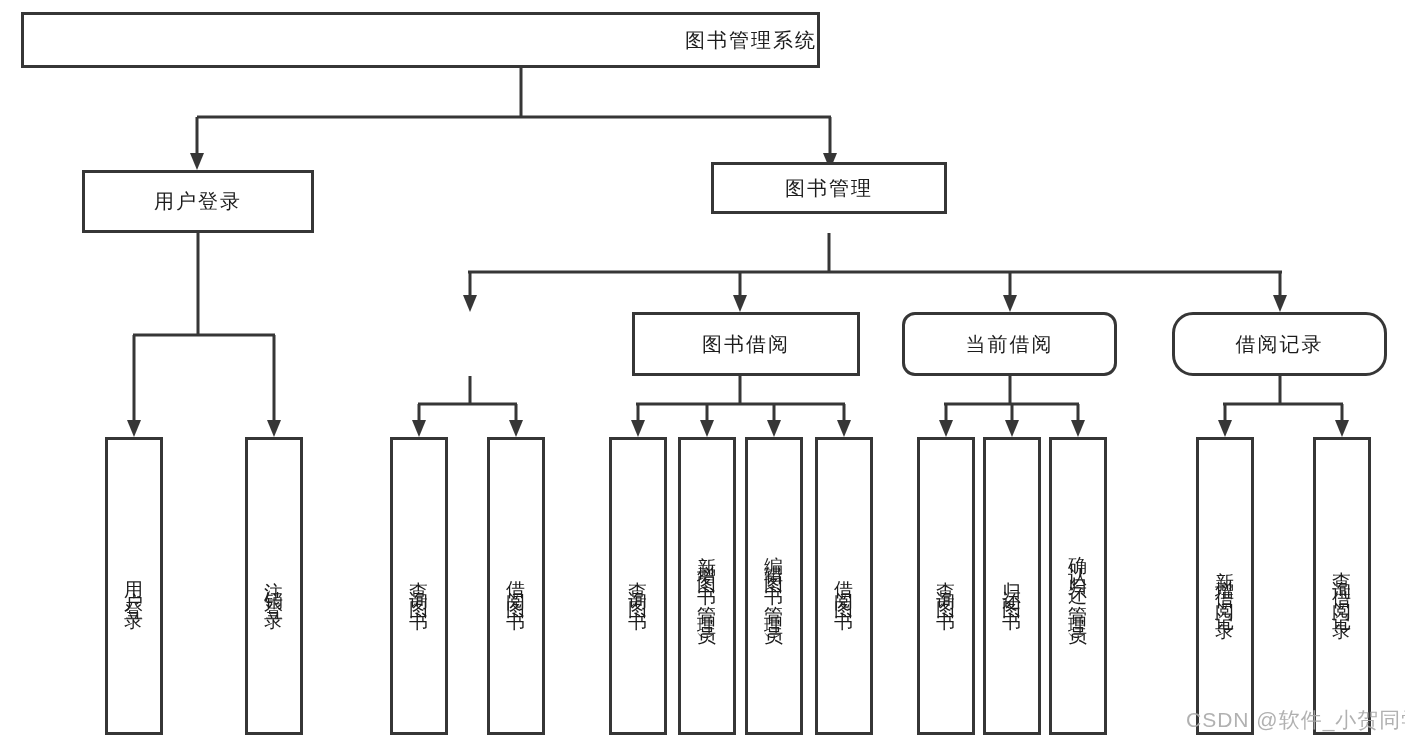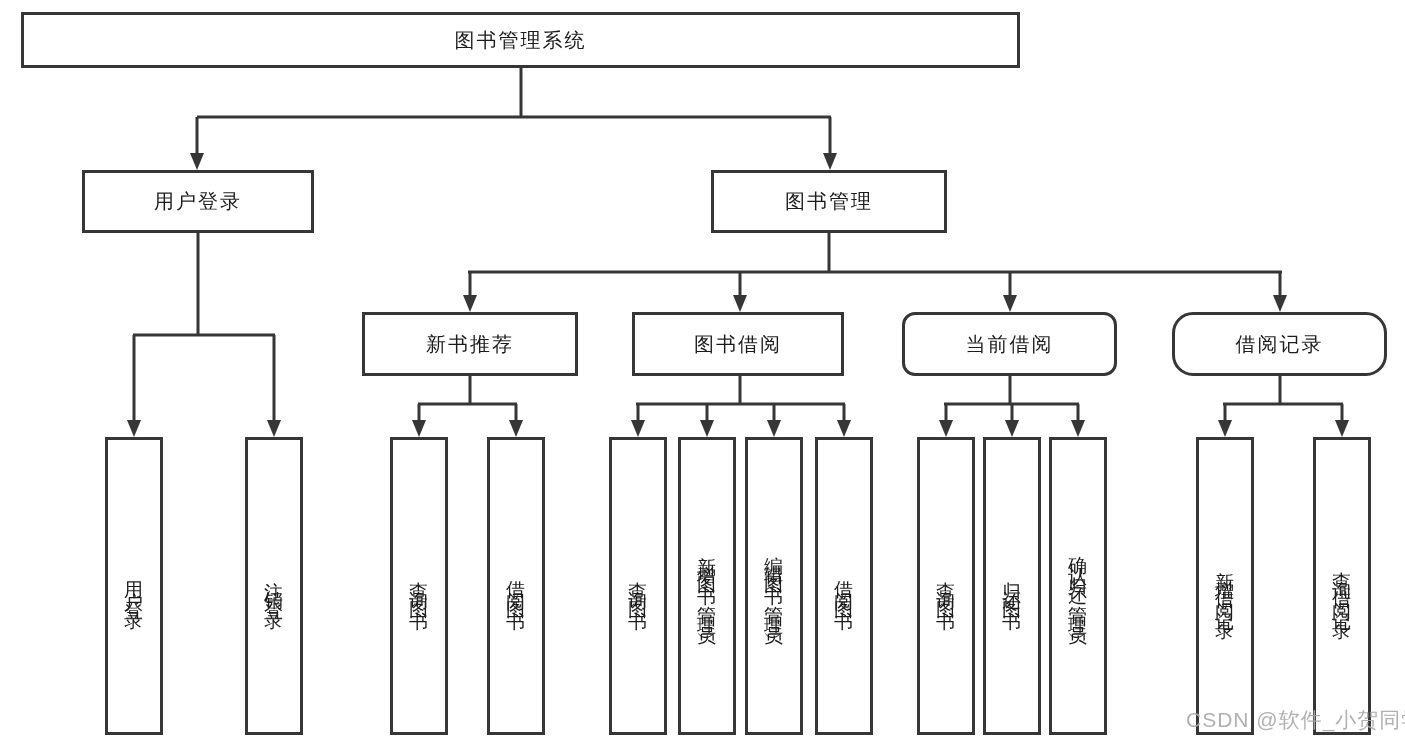--- a/index.html
+++ b/index.html
@@ -94,35 +94,32 @@
       <use href="#ah" x="774" y="437"></use>
       <use href="#ah" x="844" y="437"></use>
       <use href="#ah" x="946" y="437"></use>
       <use href="#ah" x="1012" y="437"></use>
       <use href="#ah" x="1078" y="437"></use>
       <use href="#ah" x="1225" y="437"></use>
       <use href="#ah" x="1342" y="437"></use>
     </g>
   </svg>
 
-  <div class="box" style="left:21px; top:12px; width:999px; height:56px;">
+  <div class="box" style="left:21px; top:12px; width:799px; height:56px;justify-content:flex-end;">
     <span class="hlabel">图书管理系统</span>
   </div>
 
   <div class="box" style="left:82px; top:170px; width:232px; height:63px;">
     <span class="hlabel">用户登录</span>
   </div>
-  <div class="box" style="left:711px; top:170px; width:236px; height:63px;">
+  <div class="box" style="left:711px; top:162px; width:236px; height:52px;">
     <span class="hlabel">图书管理</span>
   </div>
 
-  <div class="box" style="left:362px; top:312px; width:216px; height:64px;">
-    <span class="hlabel">新书推荐</span>
-  </div>
-  <div class="box" style="left:632px; top:312px; width:212px; height:64px;">
+  <div class="box" style="left:632px; top:312px; width:228px; height:64px;">
     <span class="hlabel">图书借阅</span>
   </div>
   <div class="box" style="left:902px; top:312px; width:215px; height:64px;border-radius:13px;">
     <span class="hlabel">当前借阅</span>
   </div>
   <div class="box" style="left:1172px; top:312px; width:215px; height:64px;border-radius:21px;">
     <span class="hlabel">借阅记录</span>
   </div>
 
   <div class="box" style="left:105px; top:437px; width:58px; height:298px;">

